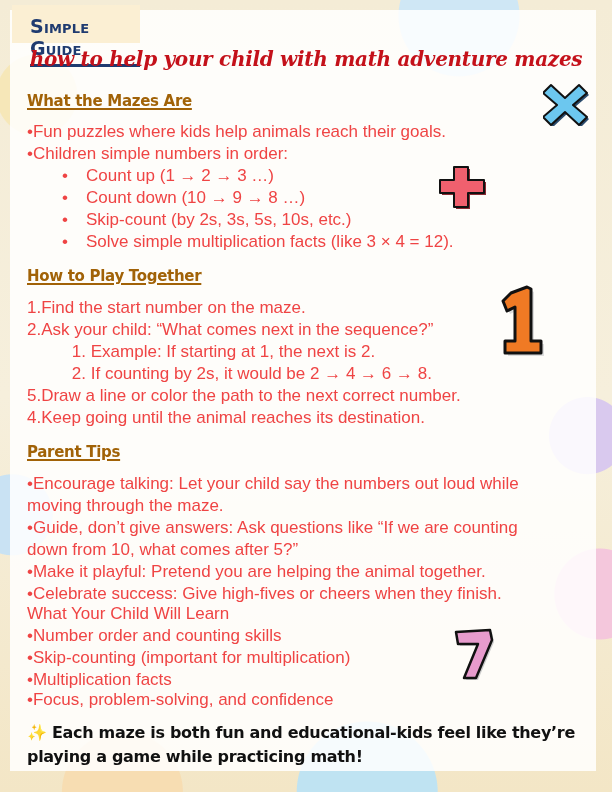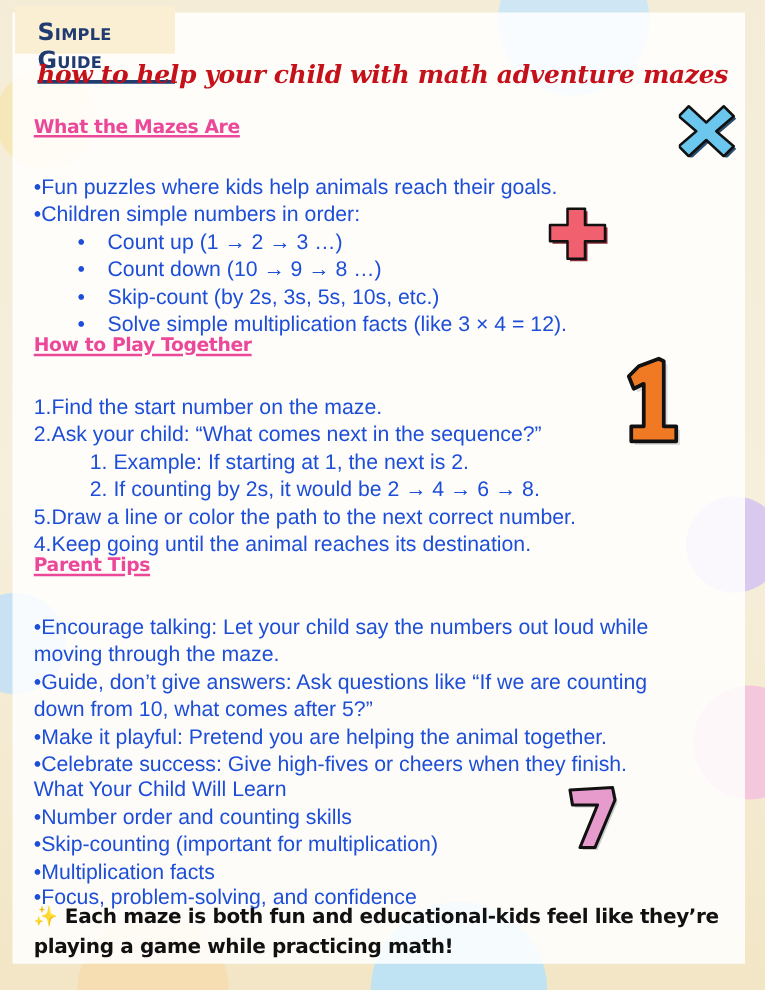--- a/index.html
+++ b/index.html
@@ -64,35 +64,34 @@
       font-size: 20px;
       color: #c4111a;
       letter-spacing: -0.3px;
     }
     .h {
       position: absolute;
       left: 27px;
       font-family: "DejaVu Sans", sans-serif;
       font-weight: bold;
       font-size: 15px;
-      color: #ec4899;
+      color: #a16207;
       text-decoration: underline;
       text-decoration-thickness: 2px;
       text-underline-offset: 2px;
       letter-spacing: -0.3px;
     }
     .line {
       position: absolute;
       left: 27px;
       font-family: "Liberation Sans", sans-serif;
       font-size: 17px;
-      color: #1d4ed8;
+      color: #ef4444;
       white-space: nowrap;
       line-height: 22px;
-      margin-top: 18px;
     }
     .sub {
       left: 62px;
     }
     .sub .bullet {
       display: inline-block;
       width: 24px;
     }
     .sub .num {
       display: inline-block;

